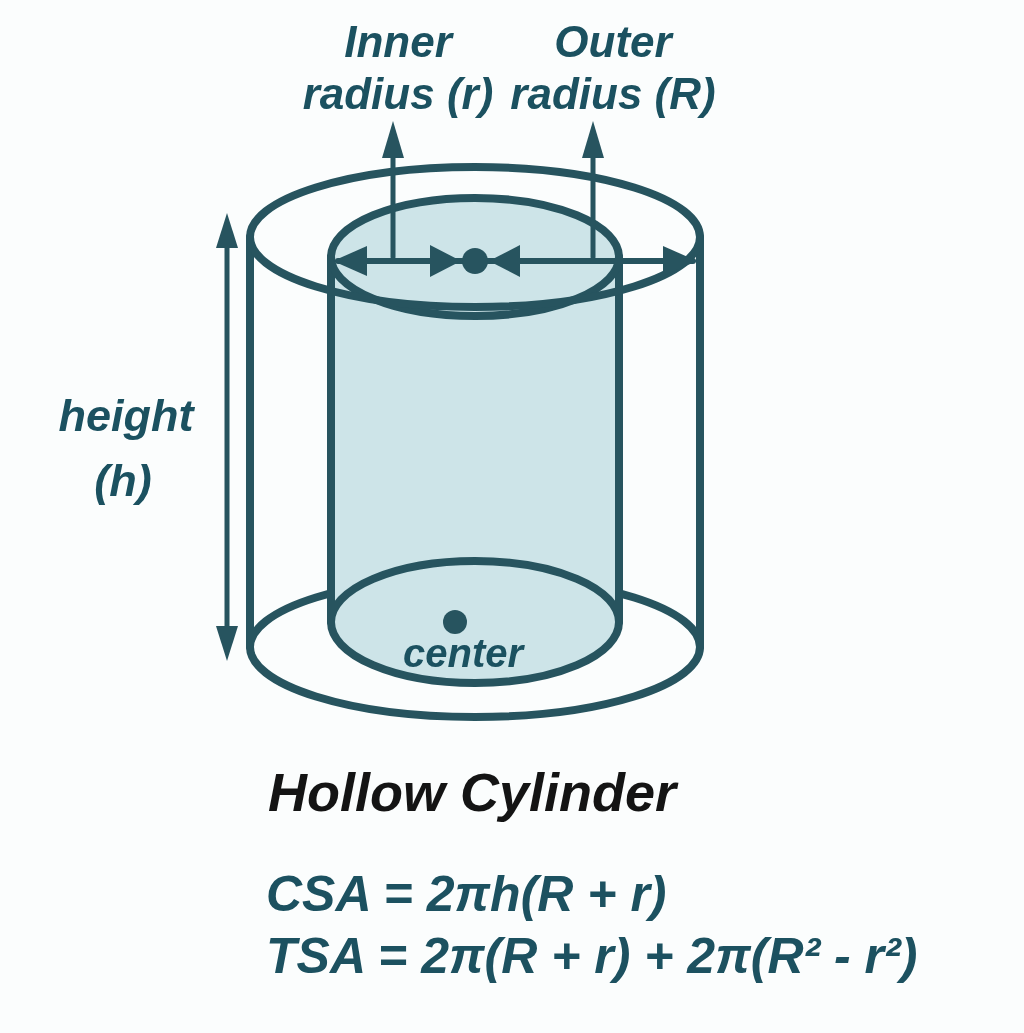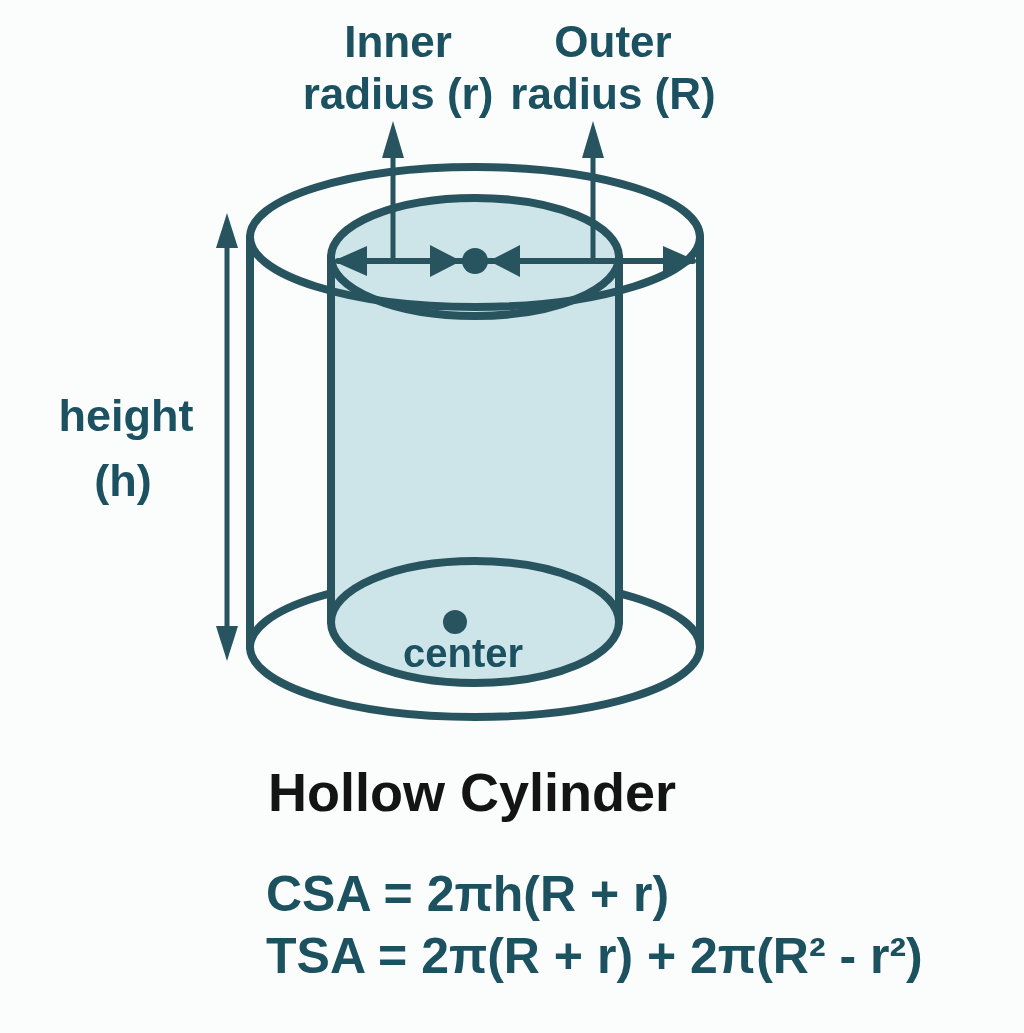--- a/index.html
+++ b/index.html
@@ -18,20 +18,21 @@
     width: 1024px;
     height: 1033px;
     background: var(--color-background);
     font-family: "Liberation Sans", sans-serif;
     overflow: hidden;
   }
   .stage {
     position: relative;
     width: 1024px;
     height: 1033px;
+    font-style: italic;
   }
   svg { display: block; }
   .outline {
     stroke: var(--color-outline);
     fill: none;
     stroke-linecap: round;
   }
   .sw8 { stroke-width: 8; }
   .sw6 { stroke-width: 6; }
   .sw5 { stroke-width: 5; }

